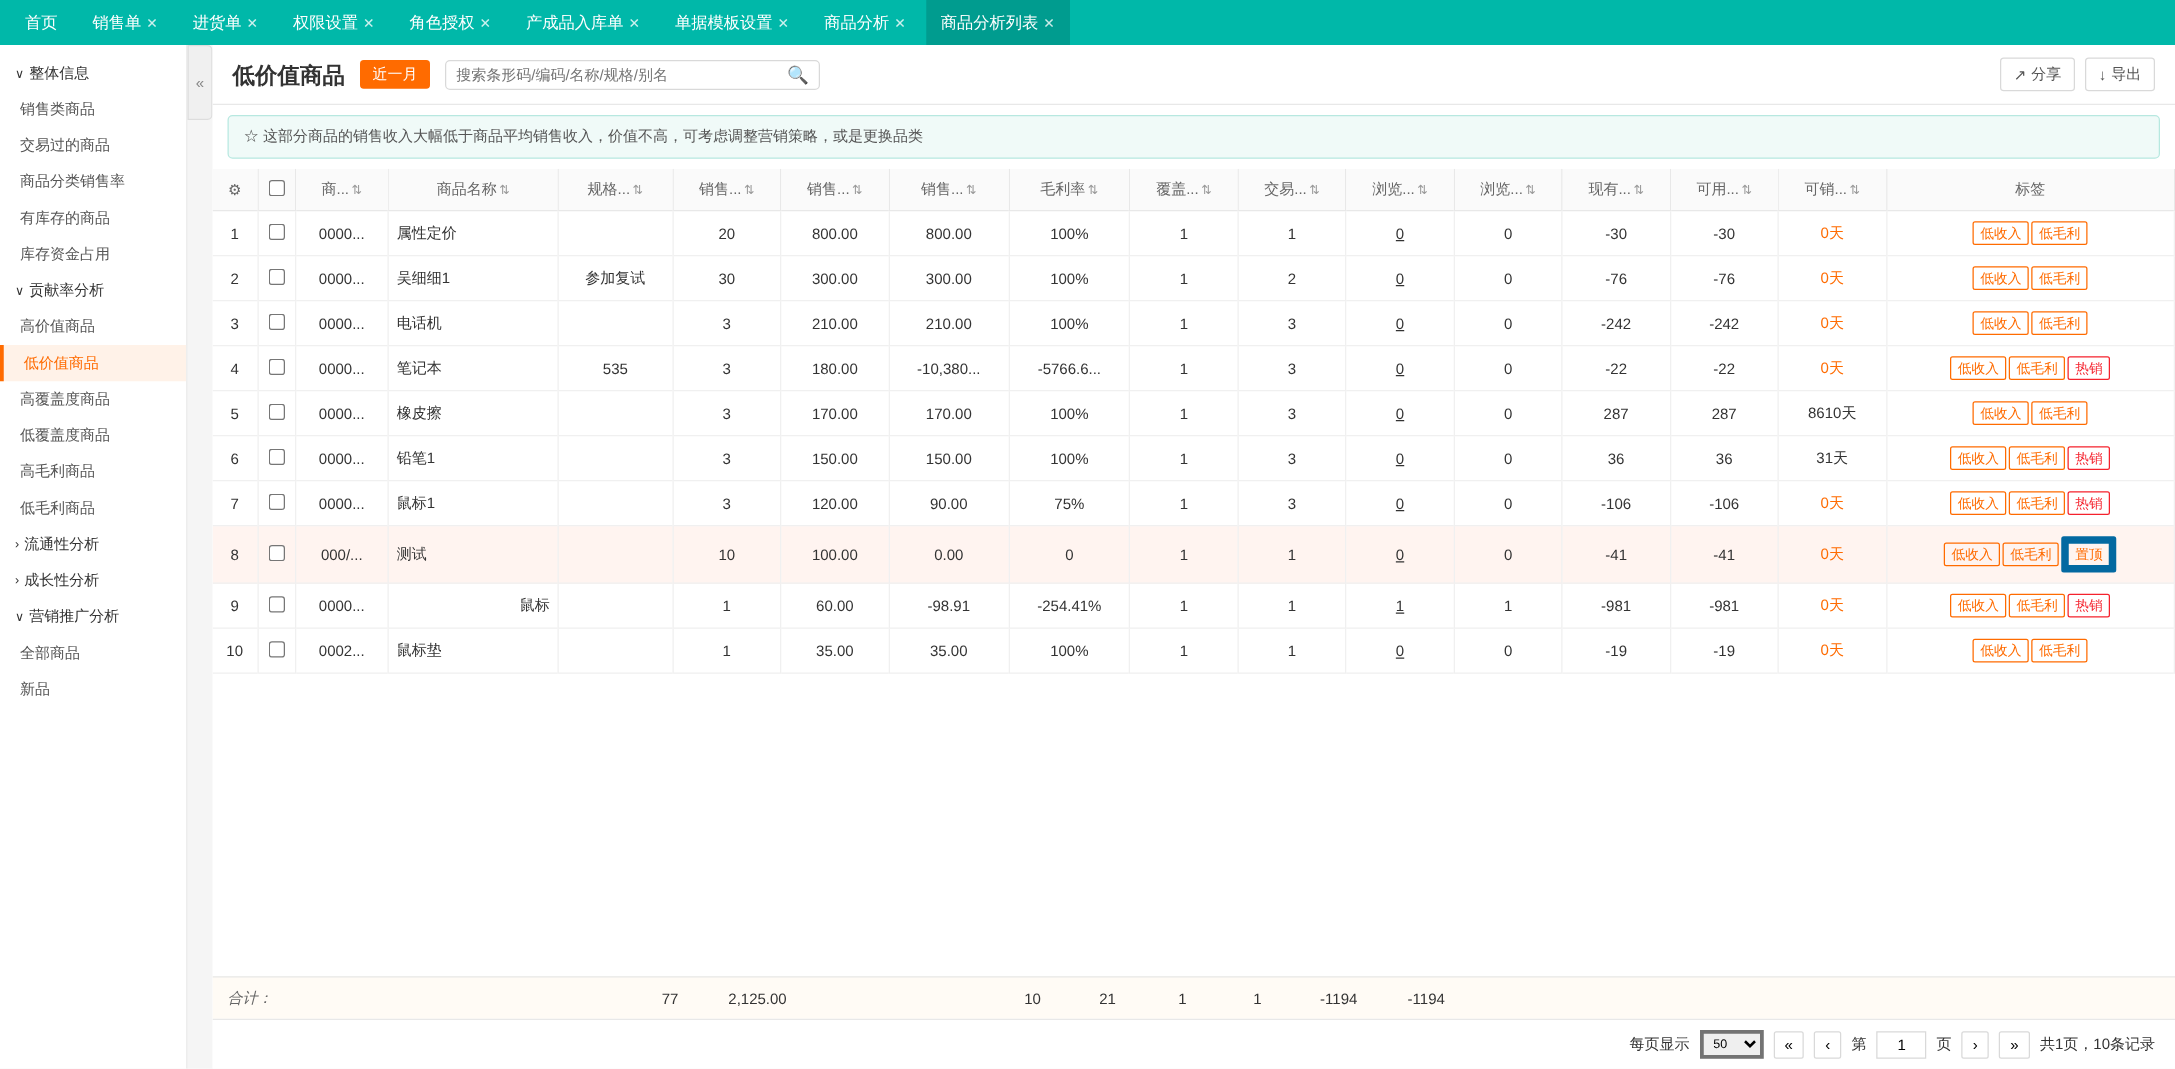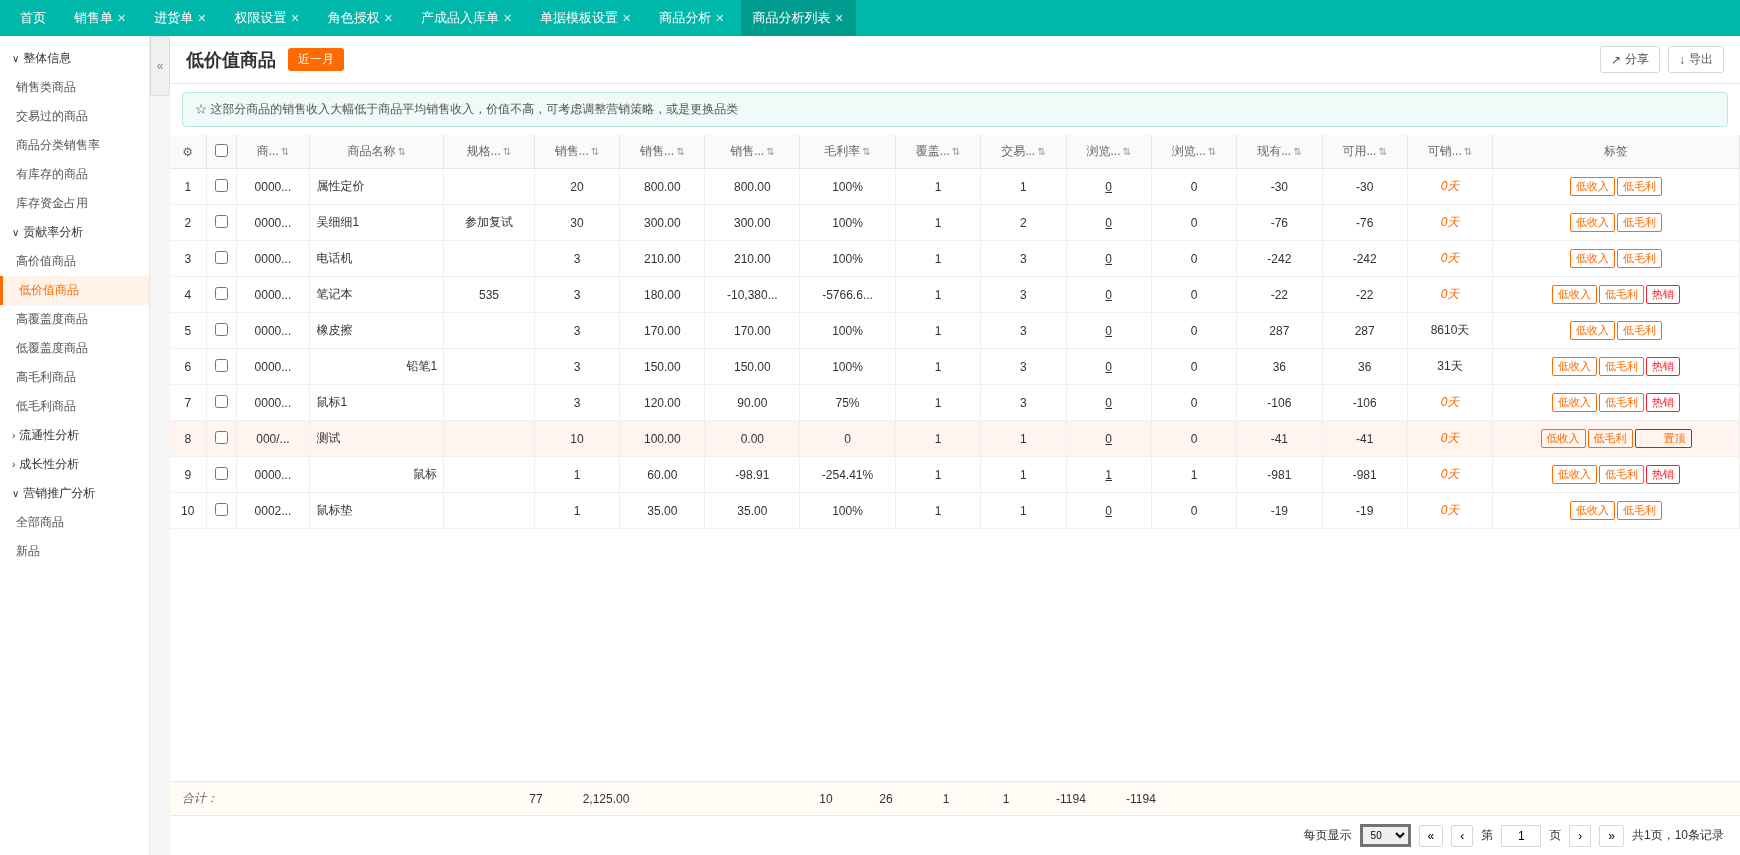--- a/index.html
+++ b/index.html
@@ -79,22 +79,22 @@
     tbody tr { border-bottom: 1px solid #f0f0f0; }
     tbody tr.highlight { background: #fff4f0; }
     tbody td {
       padding: 7px 6px; text-align: center; border-right: 1px solid #f0f0f0; color: #333; white-space: nowrap;
     }
     .tag {
       display: inline-block; padding: 1px 5px; border-radius: 2px; font-size: 11px; margin: 1px;
     }
     .tag-orange { color: #ff6b00; border: 1px solid #ff6b00; background: transparent; }
     .tag-hot { color: #f5222d; border: 1px solid #f5222d; background: transparent; }
-    .tag-premium { color: #ff6b00; border: 1px solid #0369a1; background: transparent; padding-left: 28px; }
-    .days-orange { color: #ff6b00; font-style: italic; }
+    .tag-premium { color: #ff6b00; border: 6px solid #0369a1; background: transparent; }
+    .days-orange { color: #ff6b00; }
     .underline { text-decoration: underline; cursor: pointer; }
 
     
     .table-footer {
       border-top: 1px solid #e8e8e8; background: #fffbf5; padding: 8px 12px; display: flex; align-items: center; flex-shrink: 0;
     }
     .footer-label { color: #666; margin-right: 12px; font-style: italic; }
 
     
     .pagination-bar {
@@ -166,20 +166,24 @@
     <div class="sidebar-item">新品</div>
   </div>
 
   <div class="collapse-btn">«</div>
 
   <div class="content-area">
 
     <div class="page-header">
       <span class="page-title">低价值商品</span>
       <button class="time-btn">近一月</button>
+      <div class="search-box">
+        <input type="text" placeholder="搜索条形码/编码/名称/规格/别名" style="">
+        <span class="search-icon">🔍</span>
+      </div>
       <div class="header-actions">
         <button class="action-btn">
           <span>↗</span>
           <span>分享</span>
         </button>
         <button class="action-btn">
           <span>↓</span>
           <span>导出</span>
         </button>
       </div>
@@ -331,21 +335,21 @@
       <td>0</td>
       <td>287</td>
       <td>287</td>
       <td class="">8610天</td>
       <td><span class="tag tag-orange">低收入</span><span class="tag tag-orange">低毛利</span></td>
     </tr>
             <tr>
       <td>6</td>
       <td><input type="checkbox" style=""></td>
       <td>0000...</td>
-      <td style="text-align:right">铅笔1</td>
+      <td style="text-align:left">铅笔1</td>
       <td></td>
       <td>3</td>
       <td>150.00</td>
       <td>150.00</td>
       <td>100%</td>
       <td>1</td>
       <td>3</td>
       <td><span class="underline">0</span></td>
       <td>0</td>
       <td>36</td>
@@ -439,21 +443,21 @@
         <div style="width:36px"></div>
         <div style="width:30px"></div>
         <div style="width:60px"></div>
         <div style="width:90px"></div>
         <div style="width:60px"></div>
         <div style="width:60px; text-align:center">77</div>
         <div style="width:80px; text-align:center">2,125.00</div>
         <div style="width:80px"></div>
         <div style="width:70px"></div>
         <div style="width:60px; text-align:center">10</div>
-        <div style="width:60px; text-align:center">26</div>
+        <div style="width:60px; text-align:center">21</div>
         <div style="width:60px; text-align:center">1</div>
         <div style="width:60px; text-align:center">1</div>
         <div style="width:70px; text-align:center">-1194</div>
         <div style="width:70px; text-align:center">-1194</div>
       </div>
     </div>
 
     <div class="pagination-bar">
       <span>每页显示</span>
       <select>

